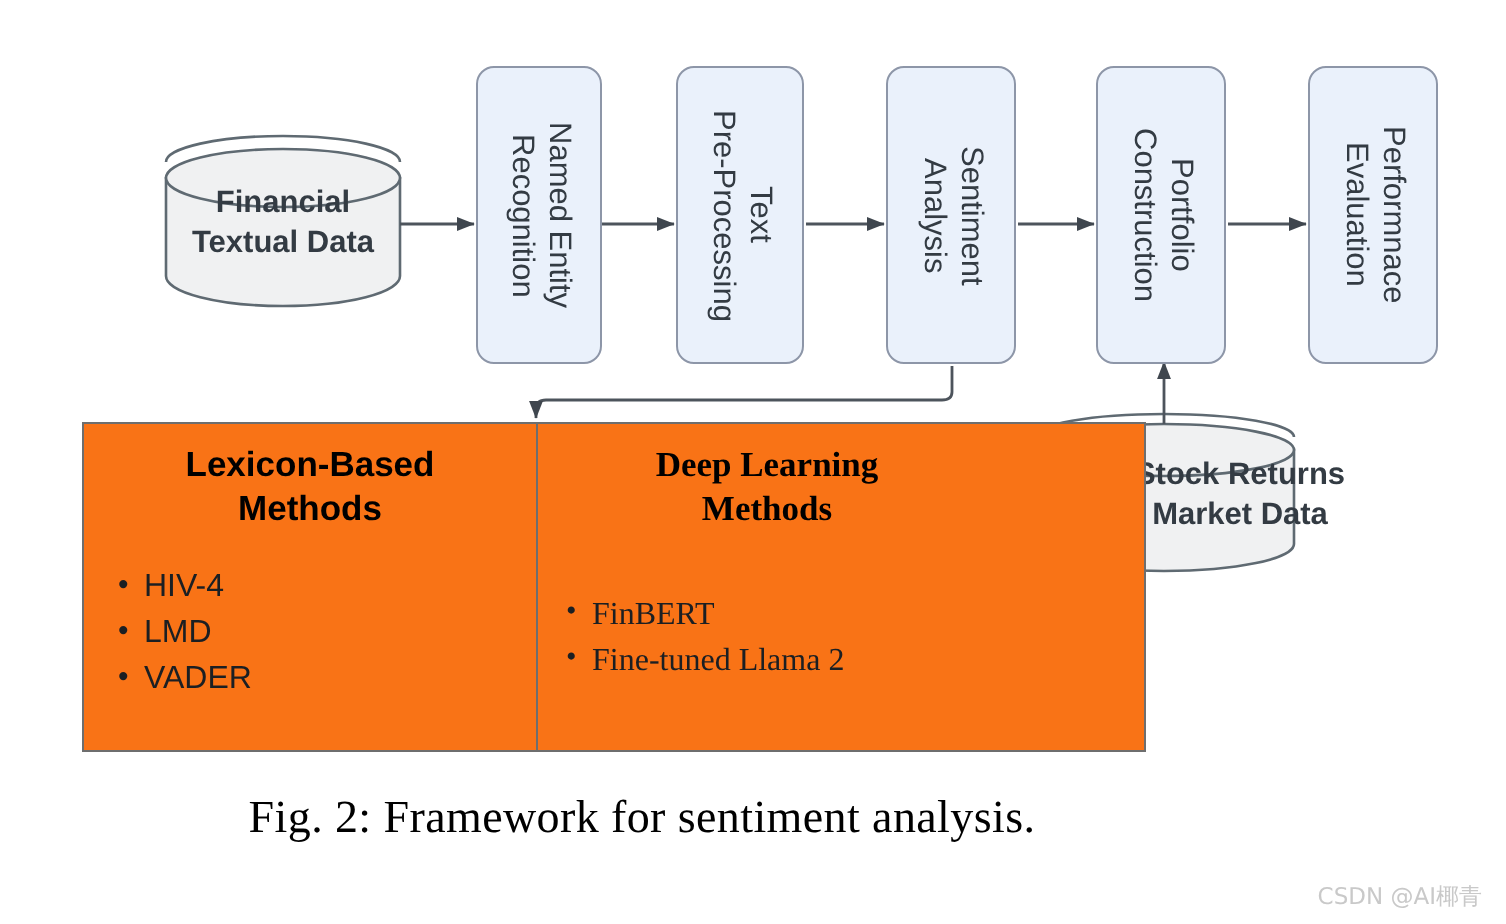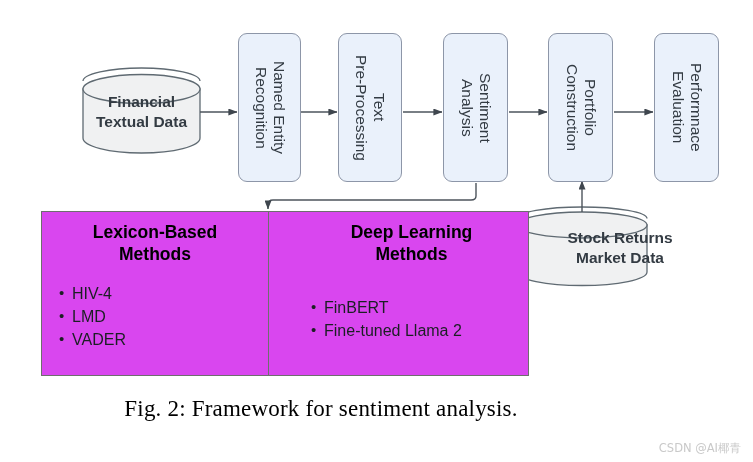--- a/index.html
+++ b/index.html
@@ -57,35 +57,34 @@
     line-height: 1.32;
     color: #333b43;
     pointer-events: none;
     font-weight: bold;
   }
   
   #methods-panel {
     position: absolute;
     left: 41px;
     top: 211px;
-    width: 488px;
+    width: 532px;
     height: 165px;
     box-sizing: border-box;
-    background: #d946ef;
+    background: #f97316;
     border: 1.4px solid #6e6e6e;
     display: flex;
-    gap: 28px;
   }
   .methods-col {
     box-sizing: border-box;
     padding-top: 10px;
     position: relative;
   }
   #methods-col-lexicon { width: 227px; border-right: 1.4px solid #6e6e6e; }
-  #methods-col-deep { width: 229px; }
+  #methods-col-deep { width: 229px; font-family: Liberation Serif, serif; }
   .methods-title {
     font-weight: bold;
     font-size: 17.5px;
     line-height: 1.24;
     text-align: center;
     color: #000000;
     white-space: pre-line;
     padding: 0 6px;
   }
   .methods-list {

